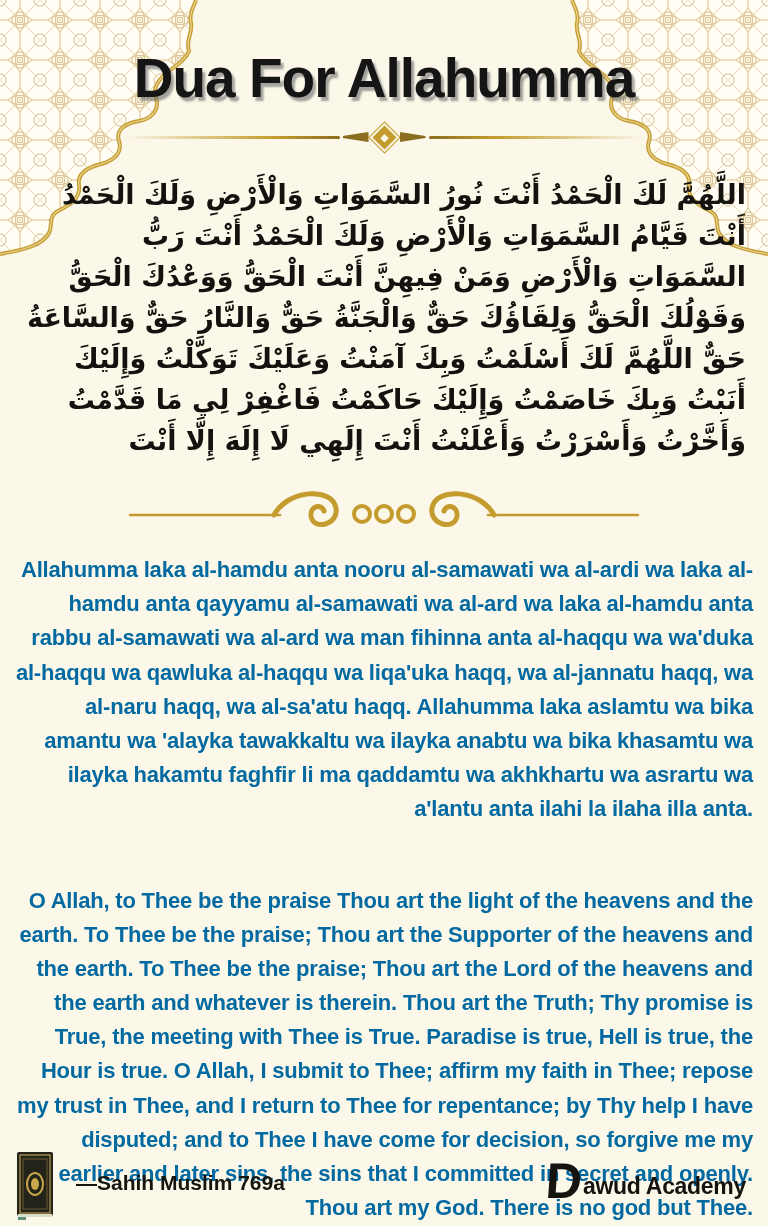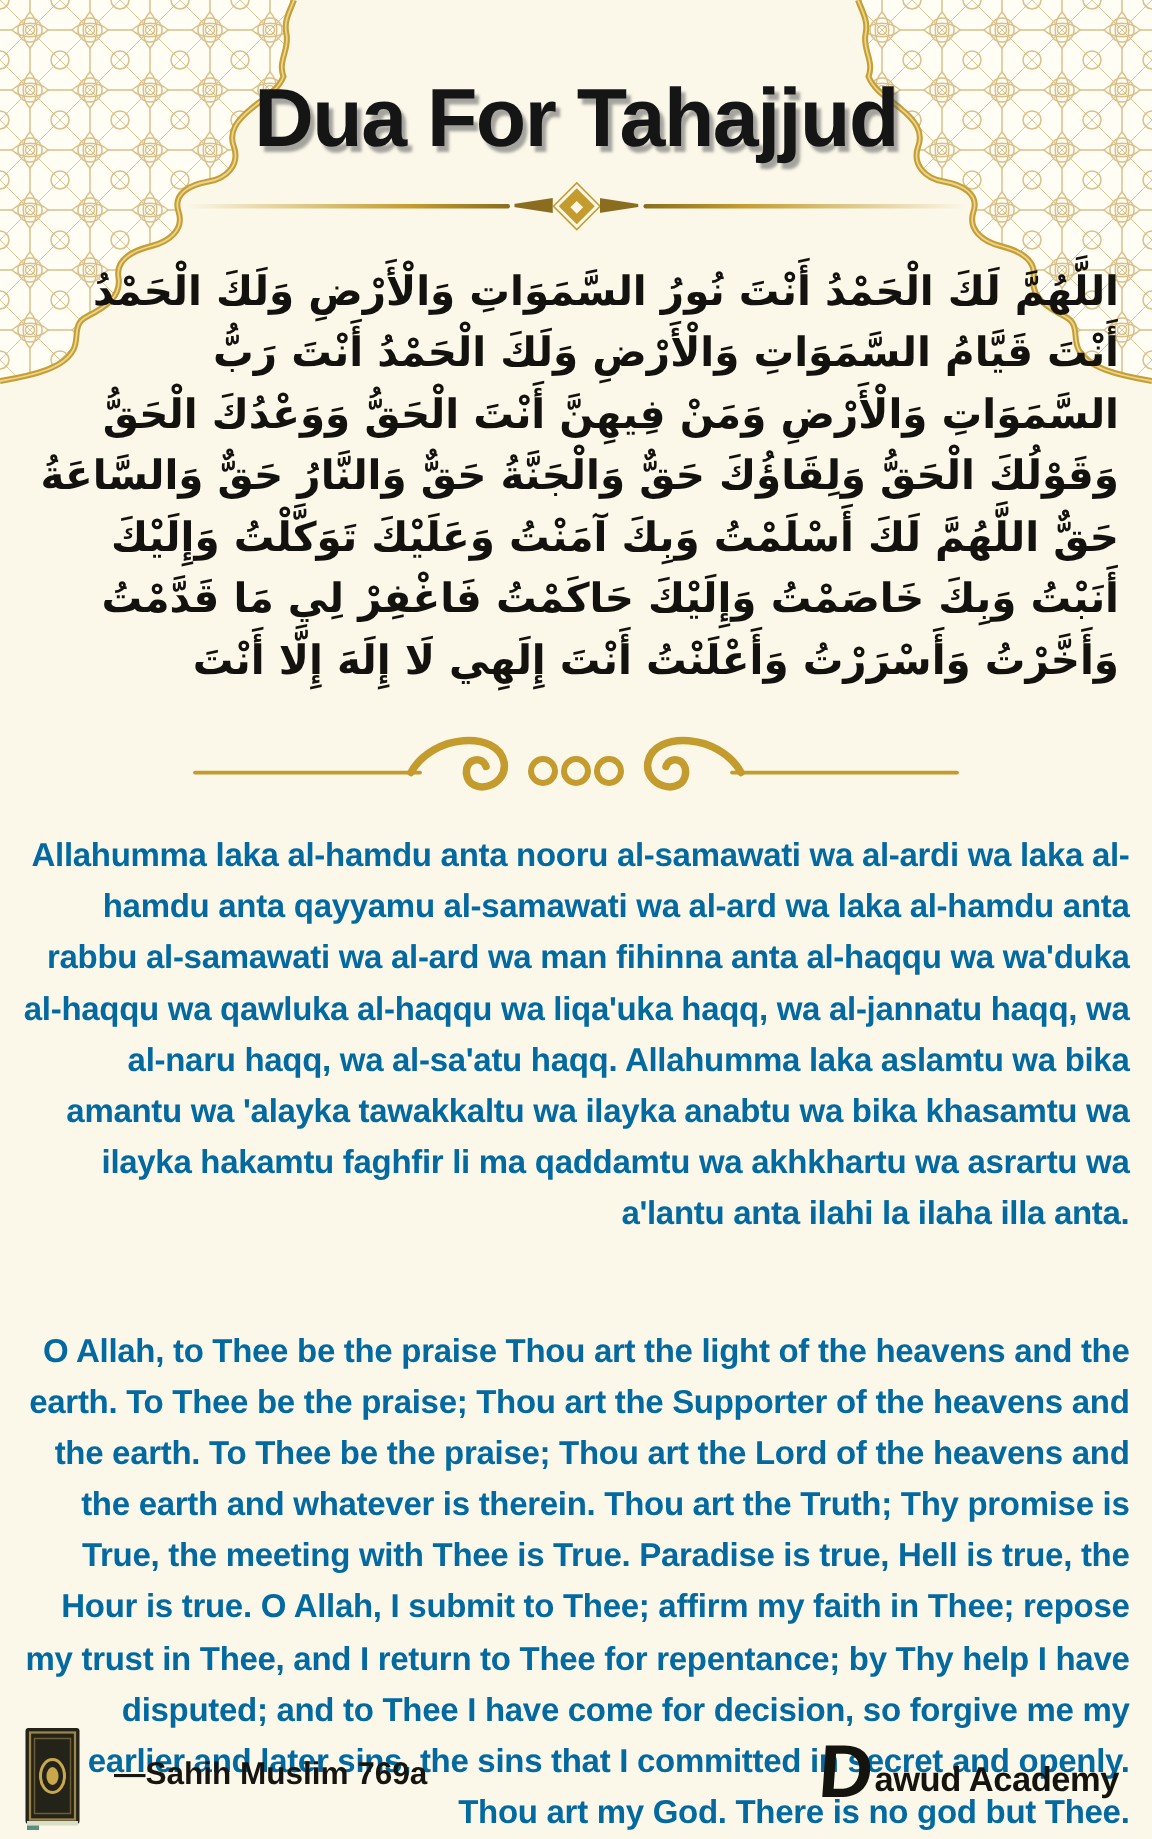--- a/index.html
+++ b/index.html
@@ -111,21 +111,21 @@
   <use href="#cornerShape" fill="url(#lat)"></use>
   <use href="#cornerShape" fill="url(#lat)" transform="translate(768,0) scale(-1,1)"></use>
   <use href="#cornerEdge" fill="none" stroke="#C69F33" stroke-width="4"></use>
   <use href="#cornerEdge" fill="none" stroke="#C69F33" stroke-width="4" transform="translate(768,0) scale(-1,1)"></use>
   <use href="#cornerEdge" fill="none" stroke="#EBD494" stroke-width="1.2"></use>
   <use href="#cornerEdge" fill="none" stroke="#EBD494" stroke-width="1.2" transform="translate(768,0) scale(-1,1)"></use>
 </svg>
 
 <div class="content">
 
-  <h1 class="page-title">Dua For Tahajjud</h1>
+  <h1 class="page-title">Dua For Allahumma</h1>
 
   <div class="rule-divider">
     <span class="rule-line left"></span>
     <span class="rule-wing left"></span>
     <span class="rule-diamond">
         <span class="inner"></span>
       </span>
     <span class="rule-wing right"></span>
     <span class="rule-line right"></span>
   </div>

